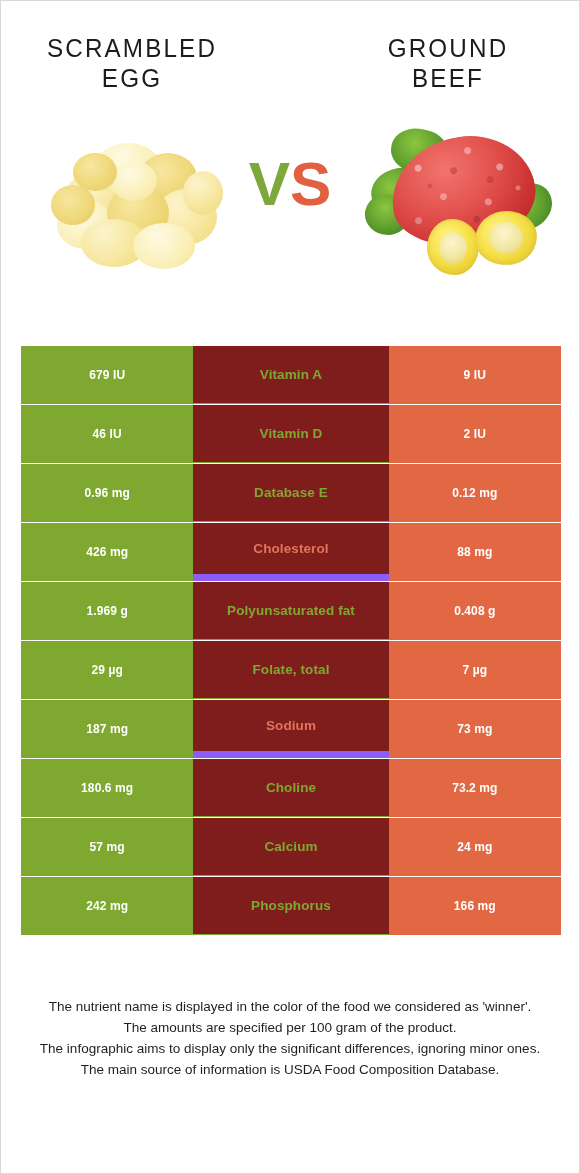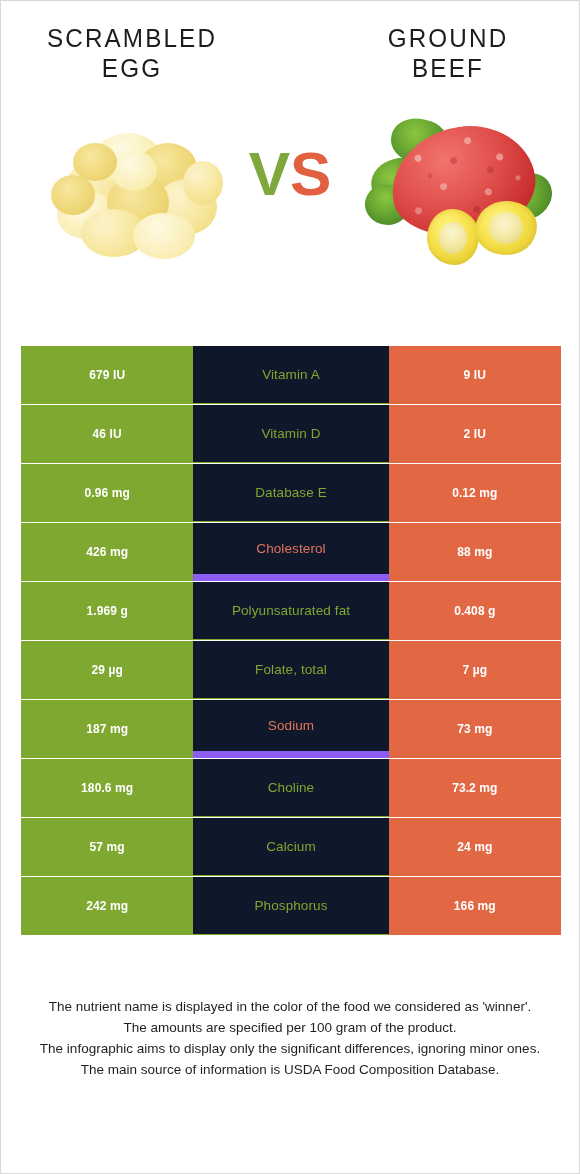--- a/index.html
+++ b/index.html
@@ -18,21 +18,21 @@
     background: #ffffff;
     border: 1px solid #d8d8d8;
     box-sizing: border-box;
     overflow: hidden;
   }
 
   
   .titles {
     display: flex;
     width: 100%;
-    padding-top: 22px;
+    padding-top: 32px;
     box-sizing: border-box;
   }
   .title-block {
     flex: 1 1 0;
     text-align: center;
     font-size: 25px;
     line-height: 30px;
     font-weight: 300;
     letter-spacing: 2.2px;
     color: #1c1c1c;
@@ -171,22 +171,22 @@
     background: #7FA830;
     color: #ffffff;
   }
   .cell-right {
     width: 180px;
     background: #E26844;
     color: #ffffff;
   }
   .cell-mid {
     width: 204px;
-    background: #0f172a;
-    font-weight: 400;
+    background: #7f1d1d;
+    font-weight: 700;
     font-size: 13.5px;
   }
   .cell-mid.win-left  { color: #7FA830; border-bottom: 1px solid #7FA830; }
   .cell-mid.win-right { color: #E2745A; border-bottom: 7px solid #8b5cf6; }
   .row:last-child .cell-mid { border-bottom: 1px solid #7FA830; }
 
   
   .footer {
     position: absolute;
     left: 0;

